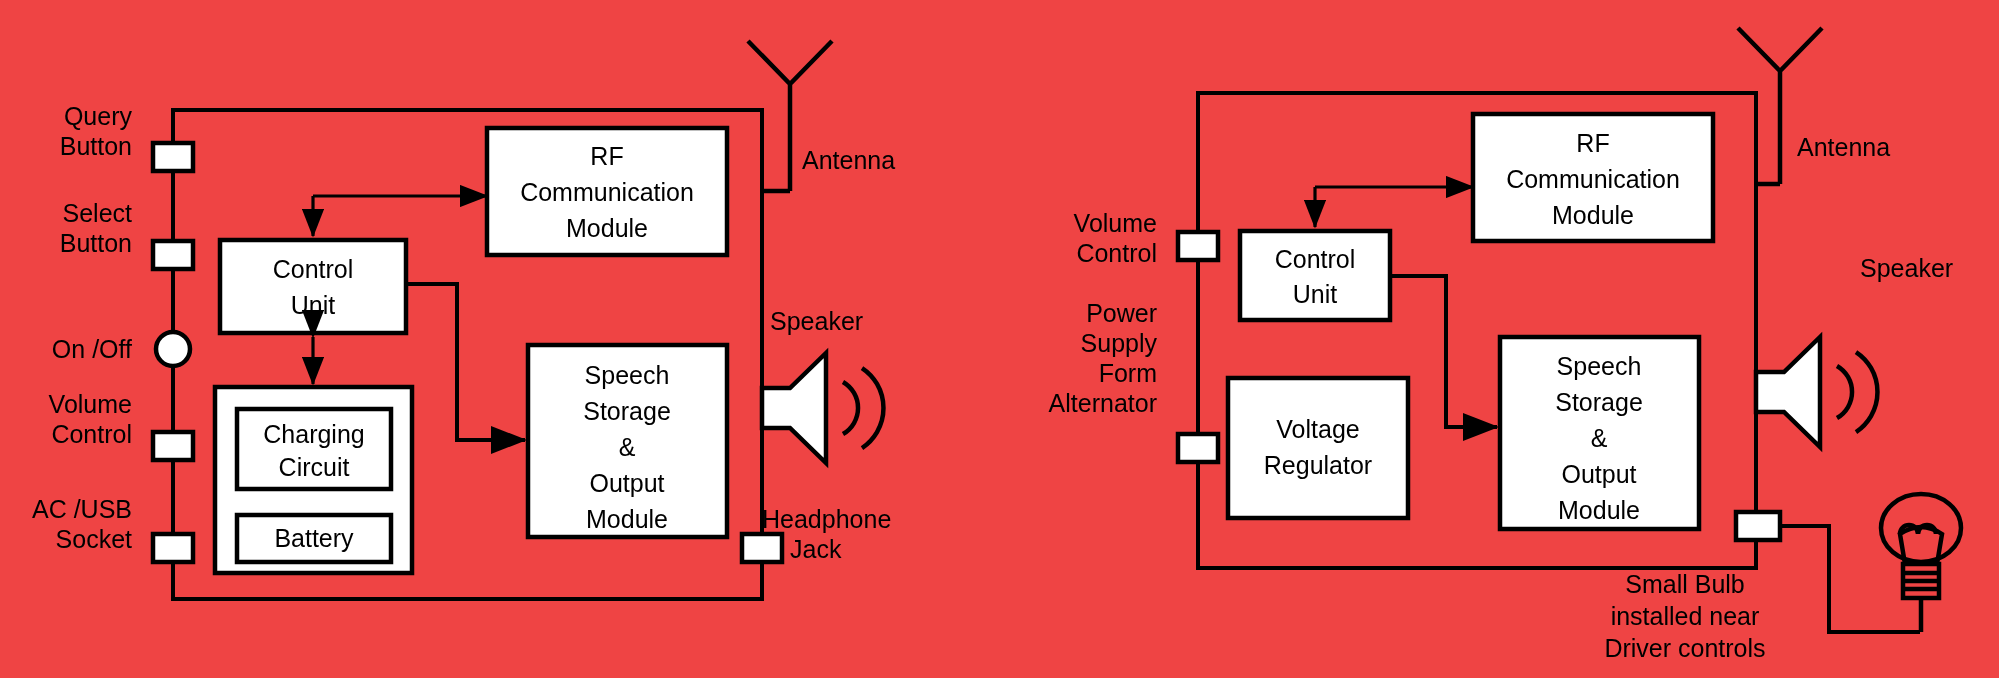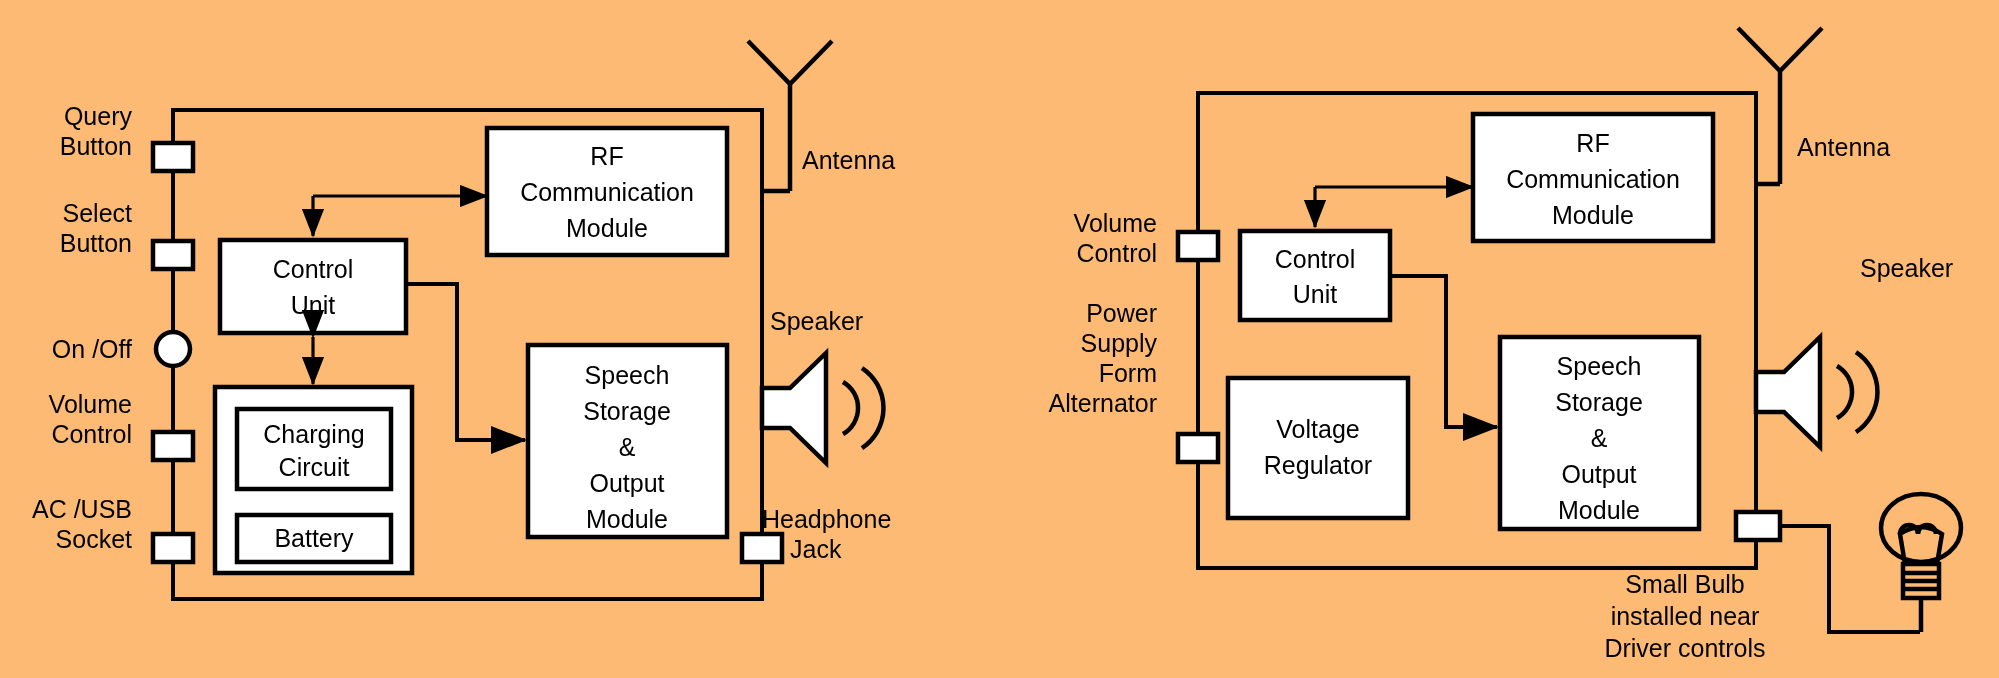--- a/index.html
+++ b/index.html
@@ -10,21 +10,21 @@
   body {
     width: 1999px;
     height: 678px;
     font-family: "Liberation Sans", sans-serif;
     overflow: hidden;
   }
   #stage {
     position: relative;
     width: 1999px;
     height: 678px;
-    background: #fdba74;
+    background: #ef4444;
   }
   svg.diagram {
     position: absolute;
     top: 0;
     left: 0;
     width: 1999px;
     height: 678px;
   }
   .wire {
     fill: none;

